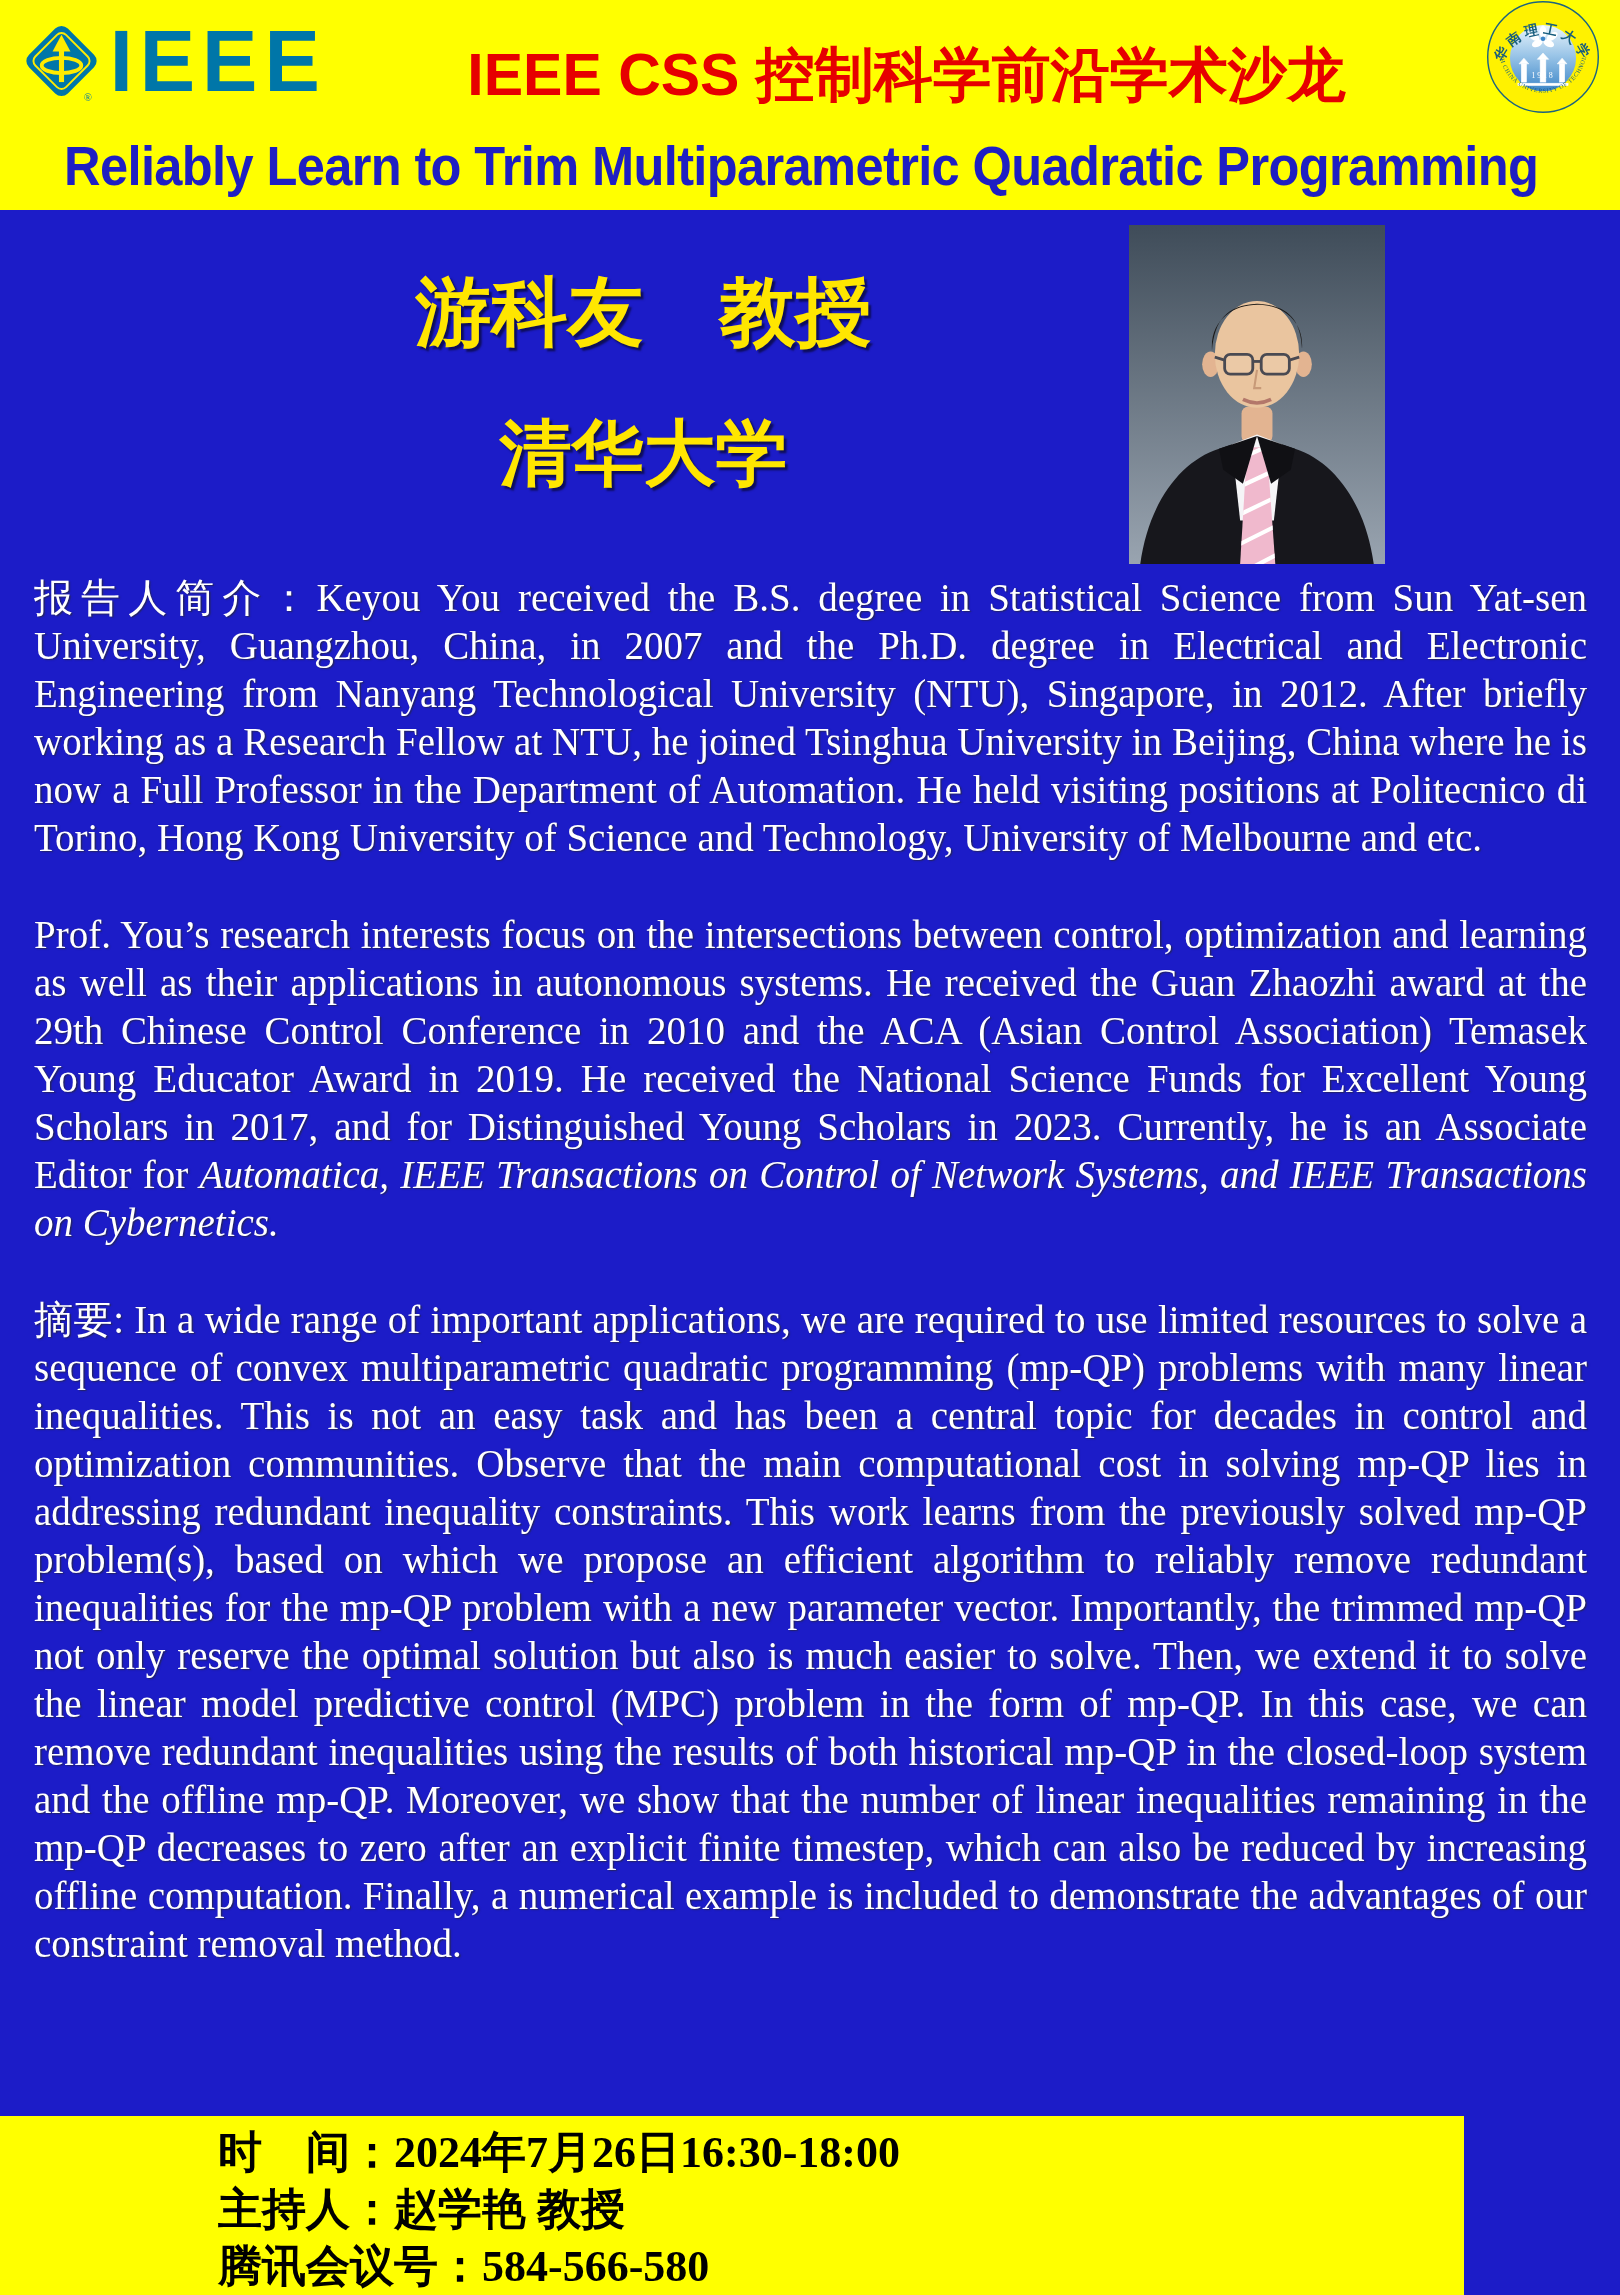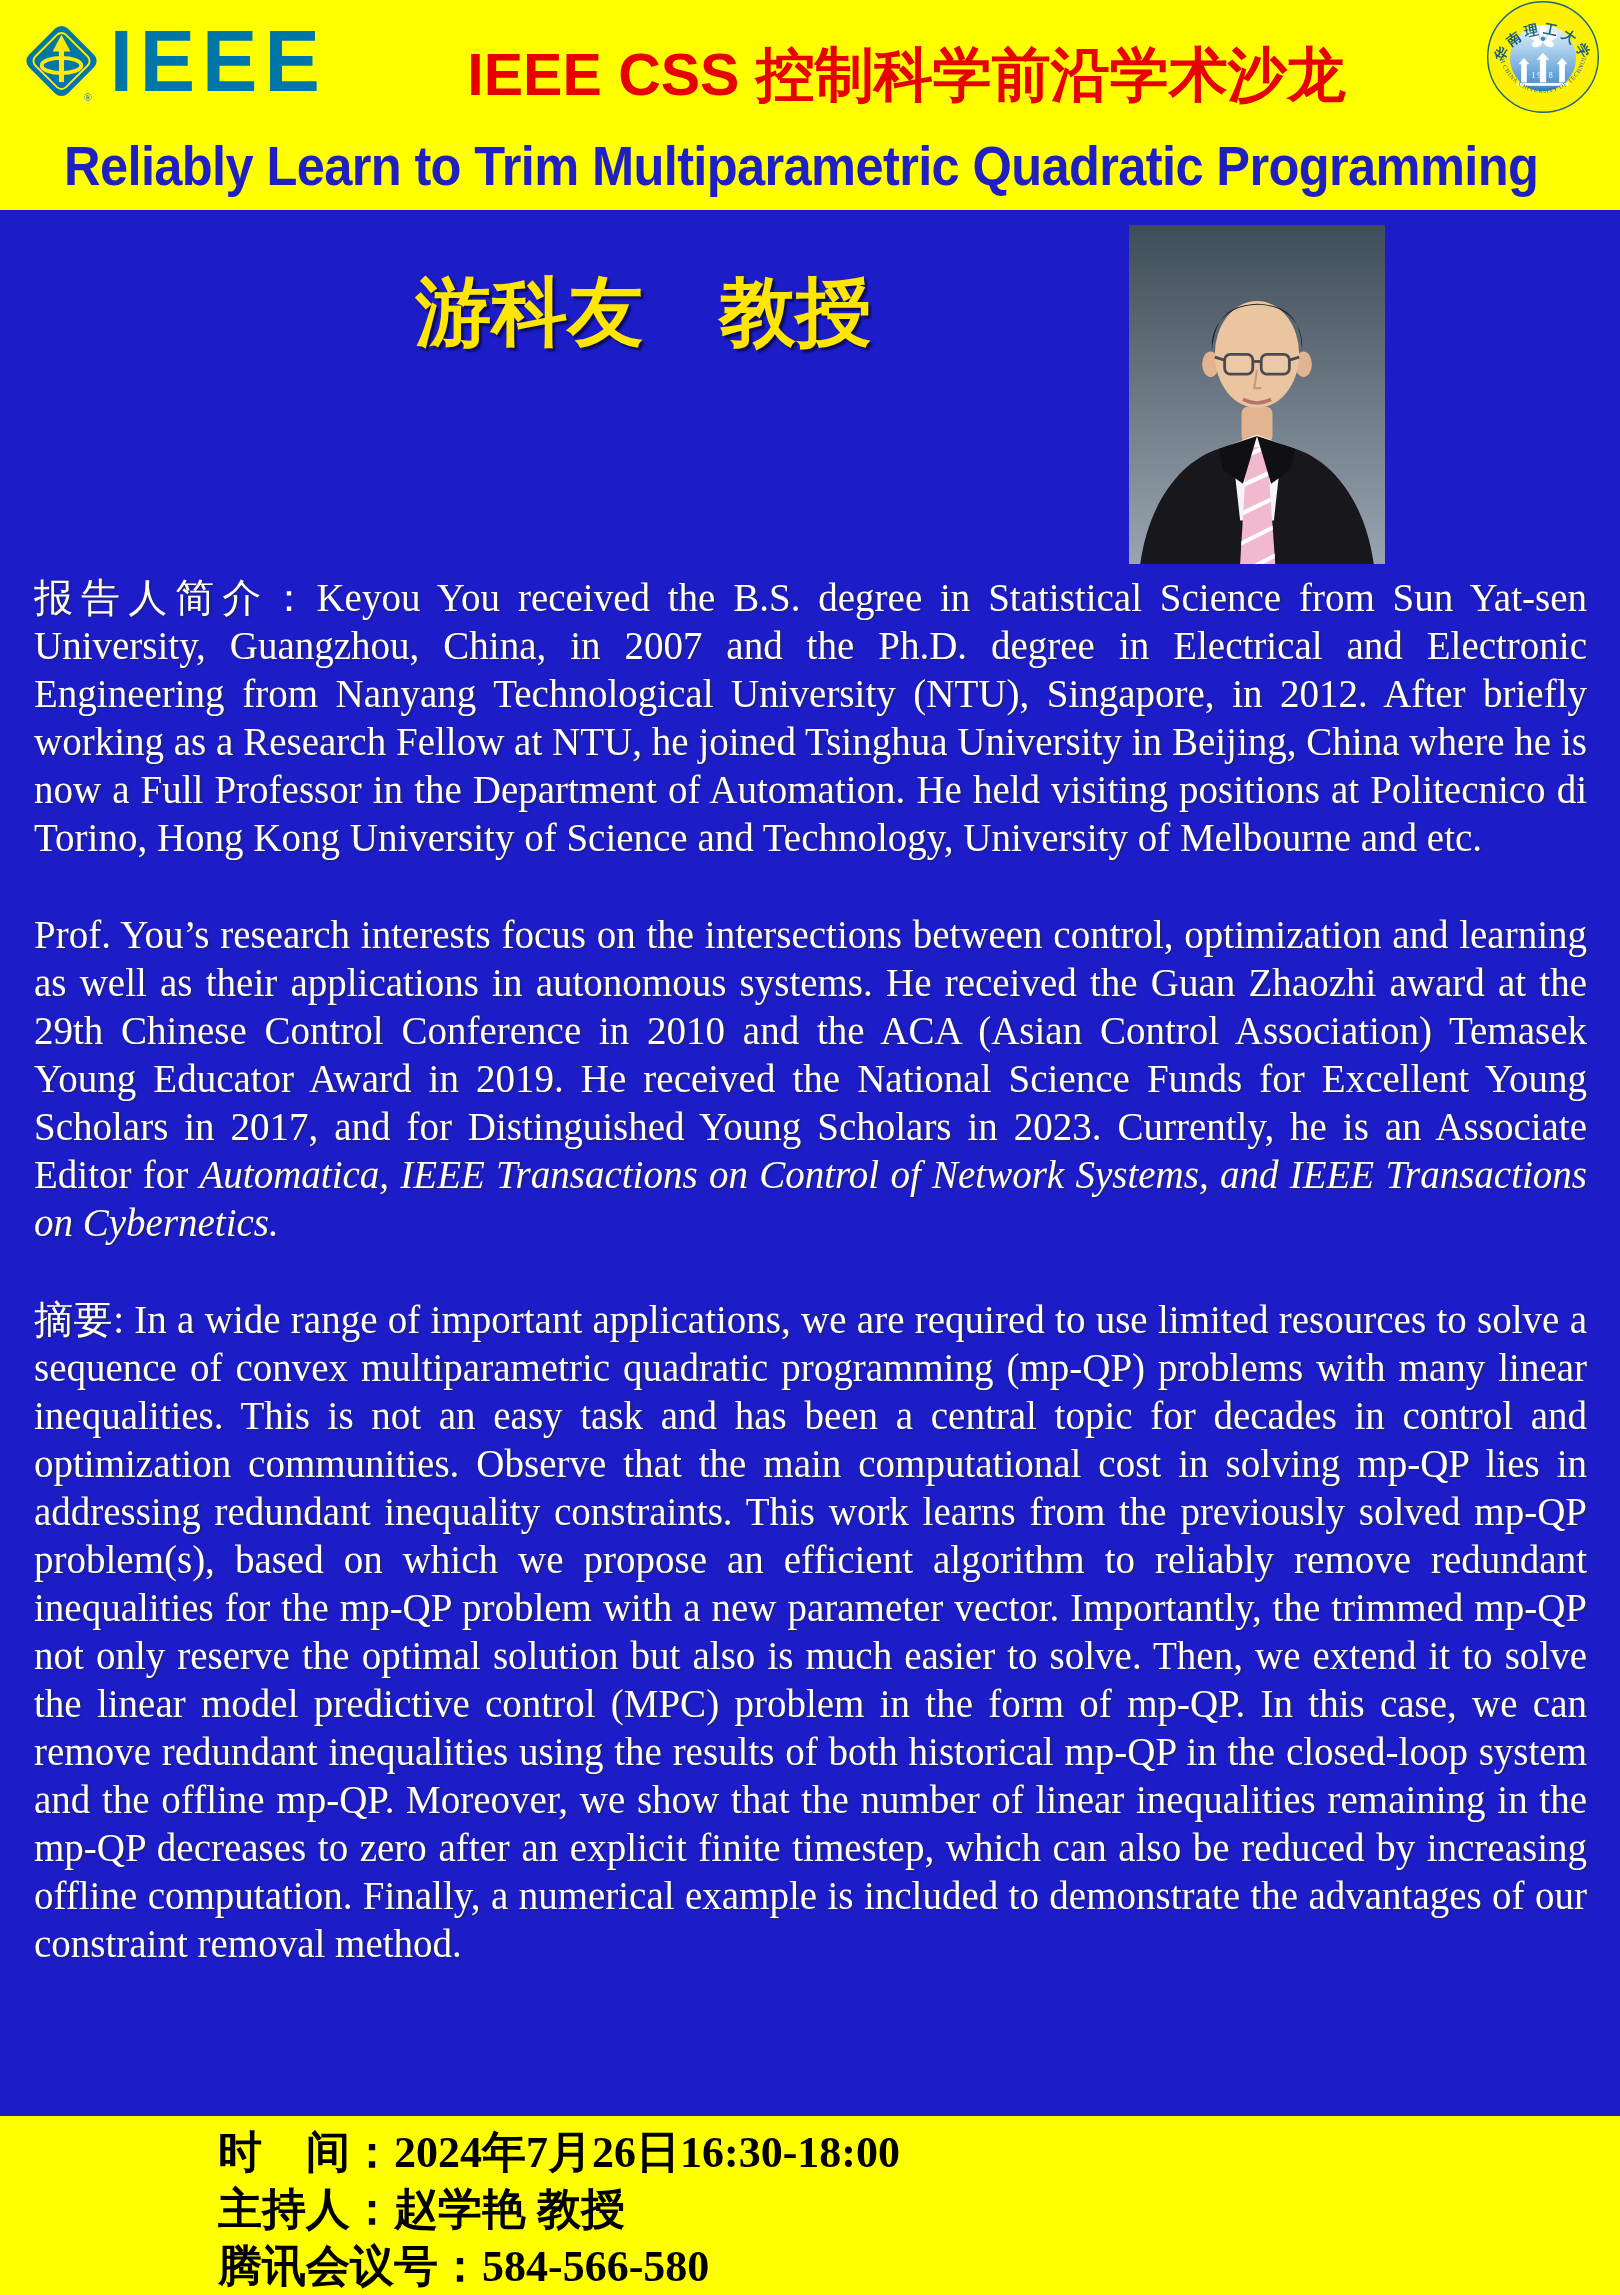--- a/index.html
+++ b/index.html
@@ -28,21 +28,21 @@
     font-size:72px;font-weight:bold;color:#FFE600;line-height:1.1;
     text-shadow:2.8px 2.8px 2.1px rgba(0,0,0,0.55);}
   .speaker-photo{position:absolute;top:14.8px;right:75px;width:256px;height:339px;}
   .content{position:absolute;top:364px;left:34px;width:1553px;}
   .content p{margin:0 0 49px 0;font-size:39px;line-height:48px;color:#FFFFFF;
     text-align:justify;text-shadow:1.4px 1.4px 1.4px rgba(40,40,40,0.65);}
   .zh-label{font-weight:normal;}
   .journals{font-style:italic;}
 
   
-  .footer{position:absolute;bottom:0;left:0;width:1620px;height:179px;background:#FFFF00;
+  .footer{position:absolute;bottom:0;left:0;width:1464px;height:179px;background:#FFFF00;
     box-sizing:border-box;padding:8.4px 0 0 218px;}
   .footer-line{font-size:44px;line-height:57px;font-weight:bold;color:#000000;white-space:nowrap;}
 </style>
 </head>
 <body>
 
 <div class="poster">
 
   <div class="band-top">
     <div class="band-row1">
@@ -109,20 +109,21 @@
     </div>
 
     <div class="talk-title-row">
       <div class="talk-title">Reliably Learn to Trim Multiparametric Quadratic Programming</div>
     </div>
   </div>
 
   <div class="body-blue">
 
     <div class="speaker-name">游科友　教授</div>
+    <div class="speaker-affiliation">清华大学</div>
 
     <div class="speaker-photo">
       <svg width="256" height="339" viewBox="0 0 364 482">
         <defs>
           <linearGradient id="photoBg" x1="0" y1="0" x2="0" y2="1">
             <stop offset="0" stop-color="#3f4c59"></stop>
             <stop offset="1" stop-color="#99a4b0"></stop>
           </linearGradient>
           <clipPath id="tieClip">
             <polygon points="168,316 196,316 208,482 158,482"></polygon>

